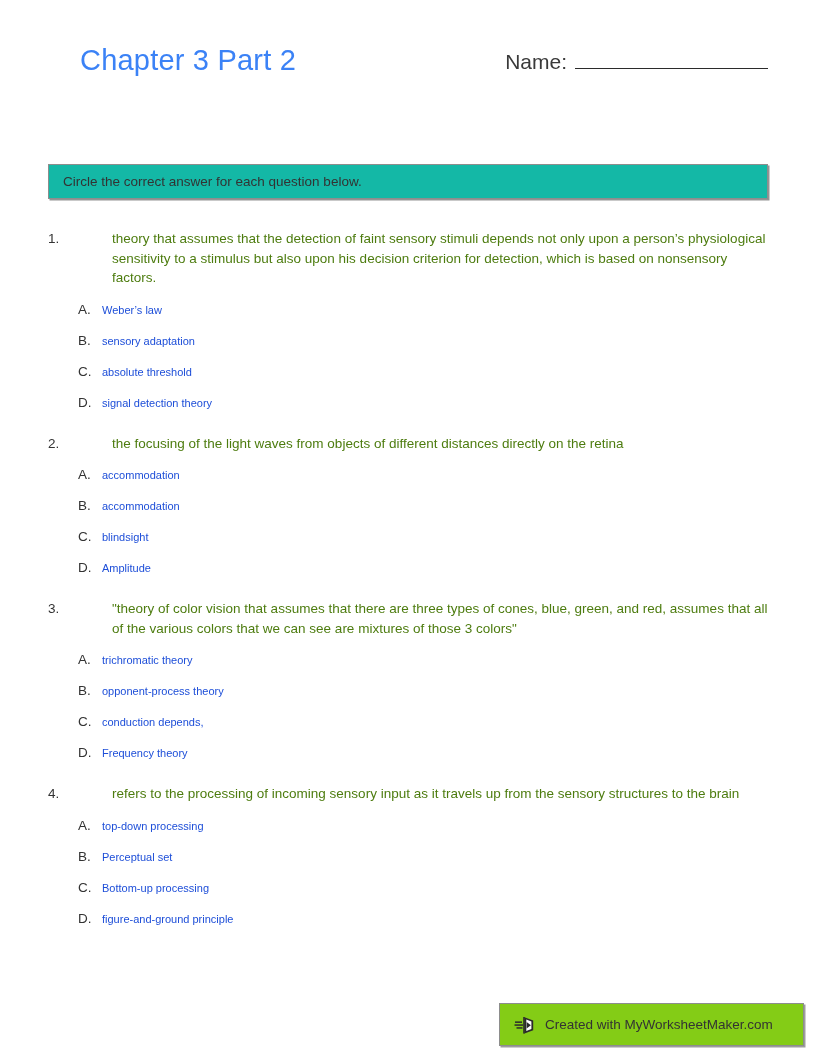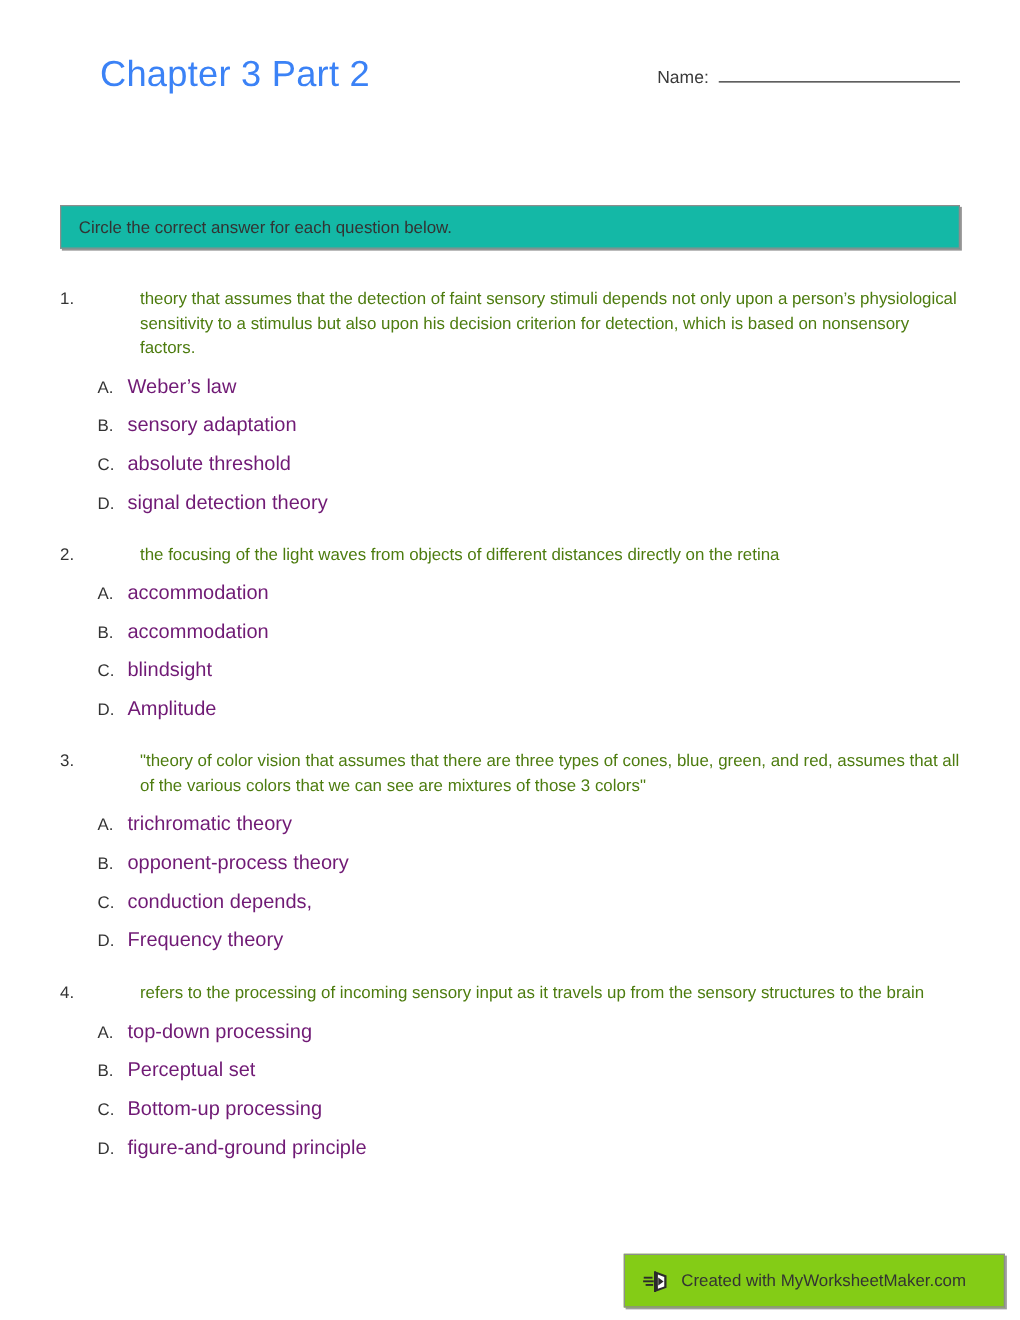--- a/index.html
+++ b/index.html
@@ -50,21 +50,21 @@
     top: 6px;
     width: 272px;
   }
   .field-row {
     display: flex;
     align-items: baseline;
     justify-content: flex-end;
     height: 38px;
   }
   .field-label {
-    font-size: 14px;
+    font-size: 21px;
     color: #3a3a3a;
     margin-right: 8px;
     white-space: nowrap;
   }
   .field-line {
     display: block;
     width: 193px;
     border-bottom: 1.3px solid #2b2b2b;
     height: 15px;
   }
@@ -129,22 +129,22 @@
   .option:last-child { margin-bottom: 0; }
   .opt-letter {
     width: 24px;
     flex: 0 0 24px;
     font-size: 13.5px;
     color: #333333;
     line-height: 18px;
   }
   .opt-text {
     flex: 1 1 auto;
-    font-size: 16px;
-    color: #701a75;
+    font-size: 11px;
+    color: #1d4ed8;
     line-height: 18px;
   }
 
   
   .footer-badge {
     position: absolute;
     left: 499px;
     top: 1003px;
     width: 305px;
     height: 43px;

